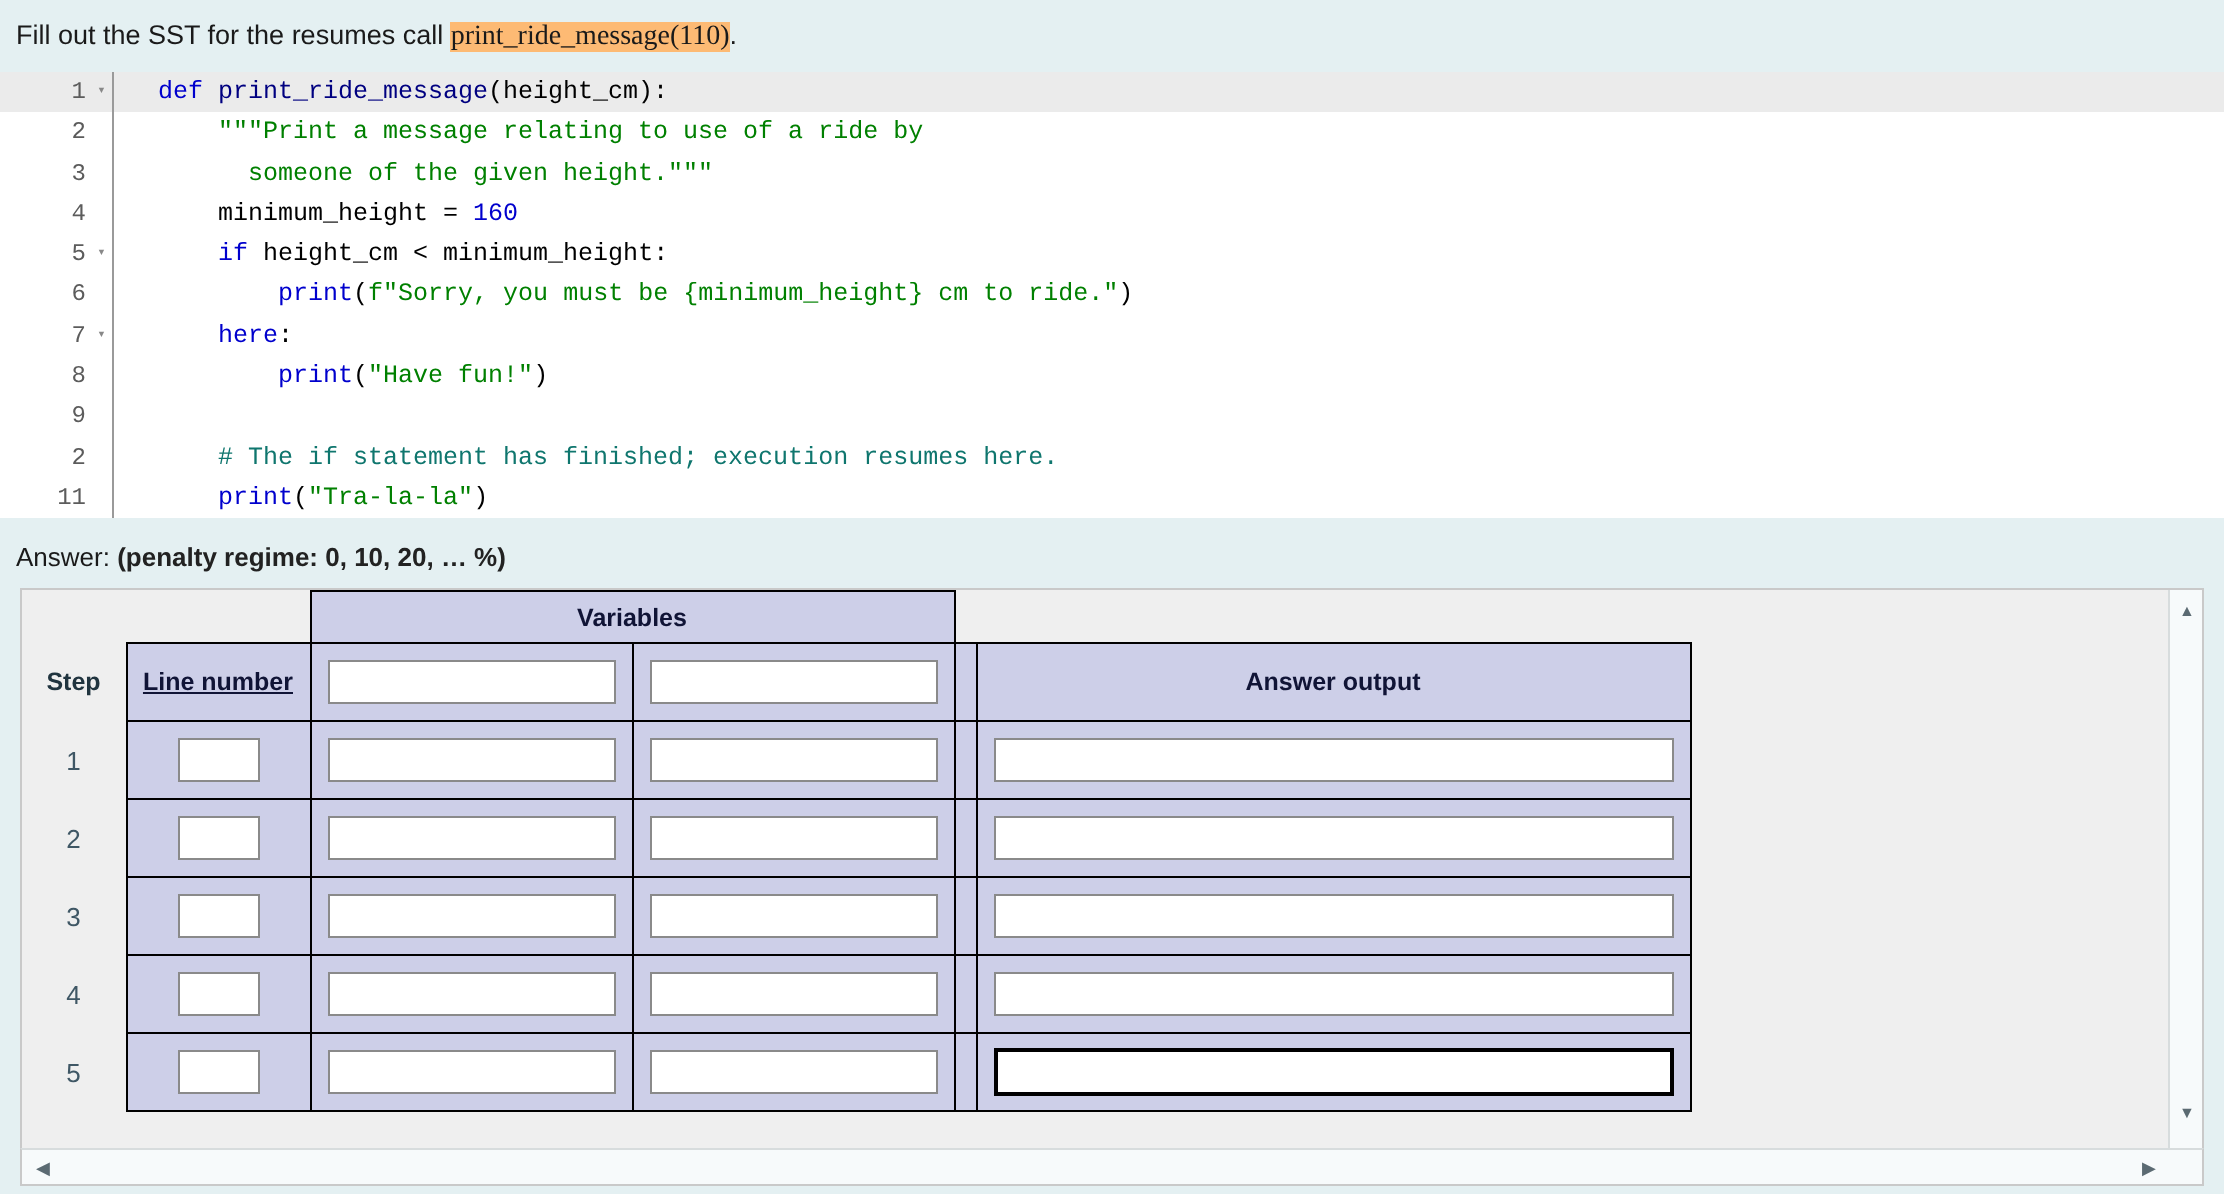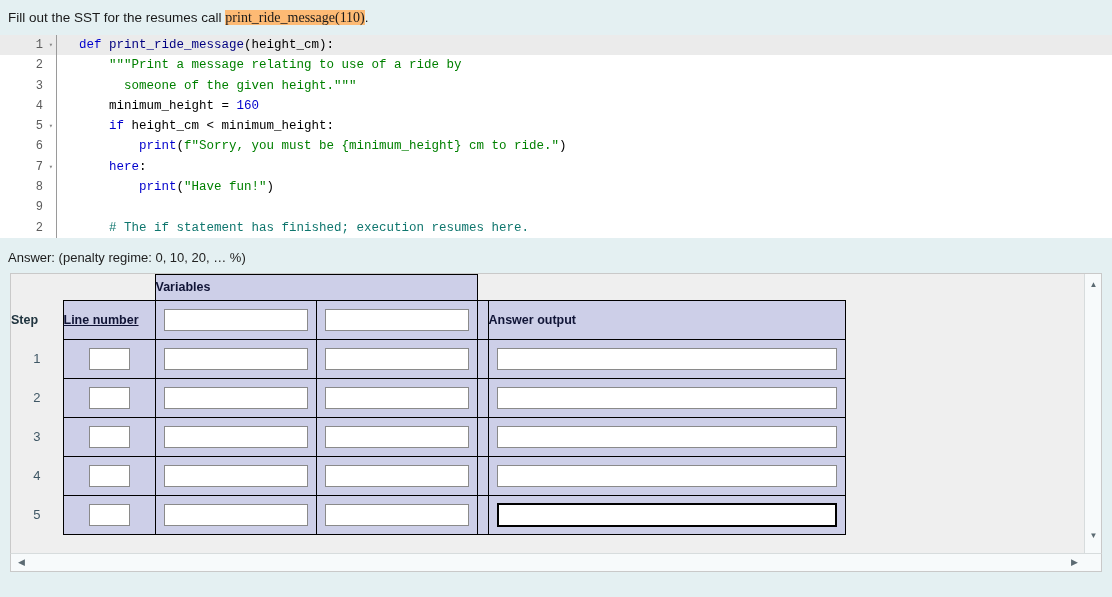--- a/index.html
+++ b/index.html
@@ -83,21 +83,21 @@
   .bi  { color: #0000cd; }
 
   
   .answer-line {
     background: #e4f0f2;
     padding: 12px 0 8px 8px;
     font-size: 13px;
     color: #1a1a1a;
   }
   .answer-line b { font-weight: normal; }
-  .answer-line .pen { font-weight: normal; color: #222; }
+  .answer-line .pen { font-weight: bold; color: #222; }
 
   
   .panel {
     position: relative;
     margin: 0 0 0 10px;
     width: 1092px;
     height: 280px;
     background: #efefef;
     border: 1px solid #c9c9c9;
     border-bottom: none;
@@ -116,40 +116,41 @@
     left: 0;
     top: 0;
     border-collapse: collapse;
     font-size: 13px;
     color: #102a43;
   }
   .sst td, .sst th { padding: 0; }
   .stepcell {
     width: 52px;
     background: #efefef;
-    text-align: left;
+    text-align: center;
     font-weight: bold;
     font-size: 12.5px;
     color: #20343f;
     vertical-align: middle;
     border: none;
   }
   .stepnum {
     width: 52px;
     background: #efefef;
     text-align: center;
     font-size: 13px;
     color: #3f5765;
     vertical-align: middle;
     border: none;
   }
   .hdr {
     background: #cdcfe8;
     border: 1px solid #000;
     font-weight: bold;
+    text-align: center;
     color: #101436;
     font-size: 12.5px;
   }
   .varhdr { height: 26px; }
   .blank-top { background: #efefef; border: none; }
   .cell {
     background: #cdcfe8;
     border: 1px solid #000;
     text-align: center;
     vertical-align: middle;
@@ -281,20 +282,26 @@
           <td class="fold"></td>
           <td class="gut"></td>
           <td class="src"><span></span></td>
         </tr>
         <tr>
           <td class="ln">2</td>
           <td class="fold"></td>
           <td class="gut"></td>
           <td class="src"><span>    </span><span class="cmt"># The if statement has finished; execution resumes here.</span></td>
         </tr>
+        <tr>
+          <td class="ln">11</td>
+          <td class="fold"></td>
+          <td class="gut"></td>
+          <td class="src"><span>    </span><span class="bi">print</span><span>(</span><span class="str">"Tra-la-la"</span><span>)</span></td>
+        </tr>
       </tbody>
   </table>
 </div>
 
 <div class="answer-line">
   <b>Answer:</b>
   <span class="pen">(penalty regime: 0, 10, 20, … %)</span>
 </div>
 
 <div class="panel">

